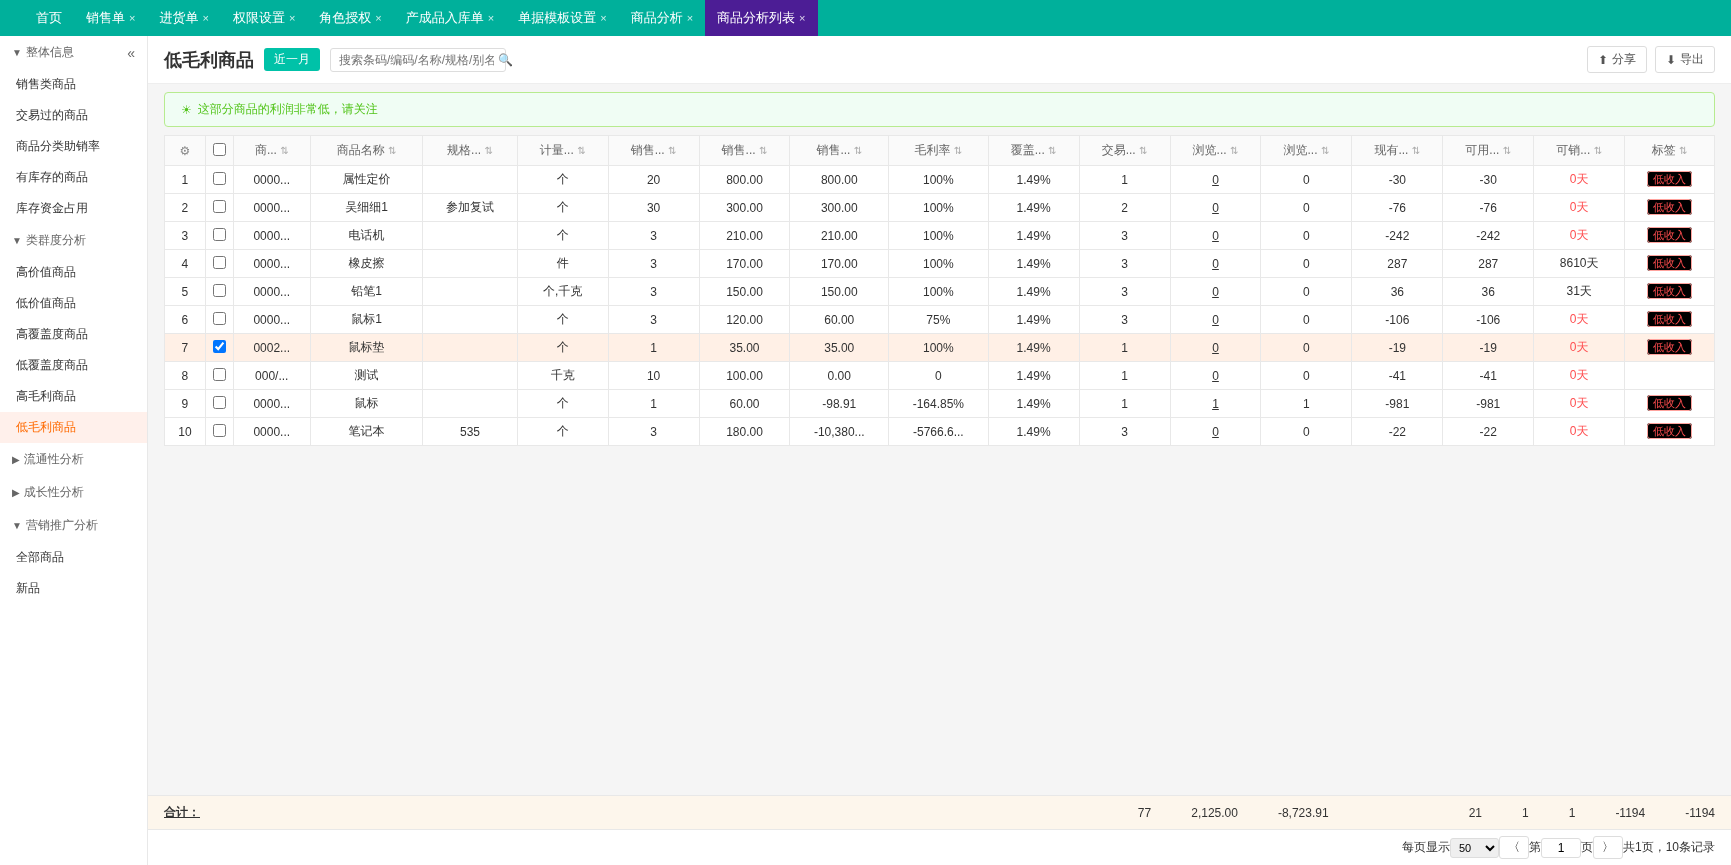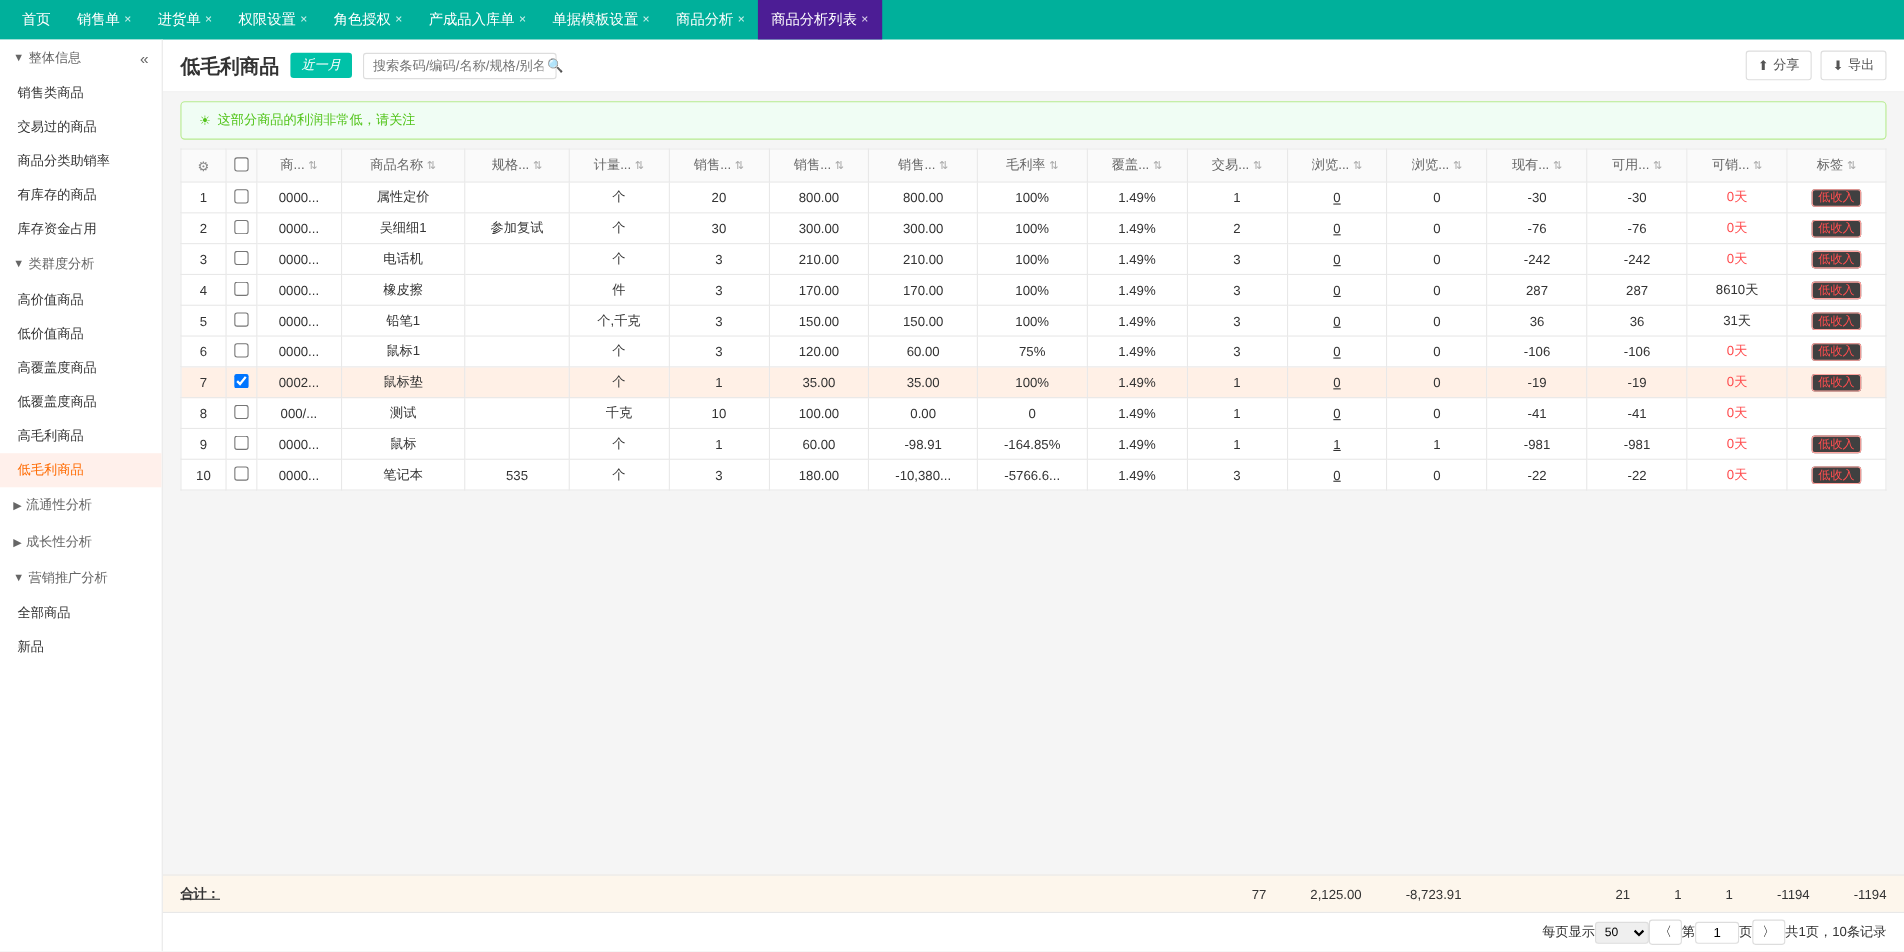--- a/index.html
+++ b/index.html
@@ -1,19 +1,19 @@
 <!DOCTYPE html>
 <html><head>
   <meta charset="utf-8">
   <style>
     * { margin: 0; padding: 0; box-sizing: border-box; }
     body { font-family: 'Microsoft YaHei', Arial, sans-serif; font-size: 12px; background: #f5f5f5; color: #333; overflow-x: hidden; }
 
     
-    .top-nav { background: #00b09b; display: flex; align-items: center; height: 36px; padding: 0 8px; }
+    .top-nav { background: #00b09b; display: flex; align-items: center; height: 36px; padding: 0 24px; }
     .top-nav .nav-item { color: #fff; padding: 0 12px; height: 36px; display: flex; align-items: center; cursor: pointer; font-size: 13px; white-space: nowrap; }
     .top-nav .nav-item.active { background: #009688; }
     .top-nav .nav-item .close-x { margin-left: 4px; font-size: 11px; opacity: 0.8; }
 
     
     .main-layout { display: flex; height: calc(100vh - 36px); }
 
     
     .sidebar { width: 148px; background: #fff; border-right: 1px solid #e8e8e8; overflow-y: auto; flex-shrink: 0; }
     .sidebar-group { }
@@ -21,38 +21,38 @@
     .sidebar-group-title .arrow { margin-right: 4px; font-size: 10px; }
     .sidebar-item { padding: 7px 16px; color: #333; cursor: pointer; font-size: 12px; }
     .sidebar-item.active { background: #fff0eb; color: #ff6a00; }
 
     
     .content { flex: 1; display: flex; flex-direction: column; overflow: hidden; }
 
     
     .content-header { padding: 10px 16px; display: flex; align-items: center; gap: 10px; background: #fff; border-bottom: 1px solid #eee; }
     .page-title { font-size: 18px; font-weight: bold; color: #333; }
-    .filter-btn { background: #00c2a8; color: #fff; border: none; border-radius: 3px; padding: 3px 10px; font-size: 12px; cursor: pointer; font-style: italic; }
+    .filter-btn { background: #00c2a8; color: #fff; border: none; border-radius: 3px; padding: 3px 10px; font-size: 12px; cursor: pointer; }
     .search-box { border: 1px solid #ddd; border-radius: 3px; padding: 4px 8px; font-size: 12px; width: 176px; color: #999; display: flex; align-items: center; gap: 4px; }
     .search-box input { border: none; outline: none; font-size: 12px; color: #999; width: 160px; }
     .header-actions { margin-left: auto; display: flex; gap: 8px; }
     .action-btn { border: 1px solid #ddd; border-radius: 3px; padding: 4px 10px; font-size: 12px; cursor: pointer; background: #fff; display: flex; align-items: center; gap: 4px; color: #555; }
 
     
     .alert-banner { background: #f0fdf4; border: 1px solid #b7eb8f; padding: 8px 16px; font-size: 12px; color: #52c41a; display: flex; align-items: center; gap: 6px; margin: 8px 16px 0; border-radius: 4px; }
 
     
     .table-container { flex: 1; overflow: auto; padding: 8px 16px; }
     table { width: 100%; border-collapse: collapse; background: #fff; font-size: 12px; }
     thead tr { background: #fafafa; }
     th { border: 1px solid #e8e8e8; padding: 6px 6px; text-align: center; font-weight: normal; color: #666; white-space: nowrap; position: relative; }
     th .sort-icon { font-size: 10px; color: #aaa; }
     td { border: 1px solid #e8e8e8; padding: 5px 6px; text-align: center; white-space: nowrap; }
     tbody tr.selected-row { background: #fff0e6; }
-    .tag-badge-low { background: #404040; color: #ff4d4f; border: 1px solid #ffa39e; border-radius: 3px; padding: 1px 5px; font-size: 11px; }
+    .tag-badge-low { background: #000000; color: #ff4d4f; border: 1px solid #ffa39e; border-radius: 3px; padding: 1px 5px; font-size: 11px; }
     .link-underline { text-decoration: underline; color: #333; cursor: pointer; }
     .red-text { color: #ff4d4f; }
 
     
     .footer-total { background: #fdf6ec; padding: 8px 16px; display: flex; align-items: center; border-top: 1px solid #e8e8e8; font-size: 12px; }
 
     
     .pagination-bar { background: #fff; border-top: 1px solid #e8e8e8; padding: 6px 16px; display: flex; align-items: center; justify-content: flex-end; gap: 0; font-size: 12px; }
     .pagination-bar select { border: 1px solid #ddd; padding: 2px 4px; font-size: 11px; border-radius: 3px; }
     .pagination-bar .page-btn { border: 1px solid #ddd; background: #fff; padding: 2px 8px; cursor: pointer; border-radius: 3px; font-size: 12px; }

